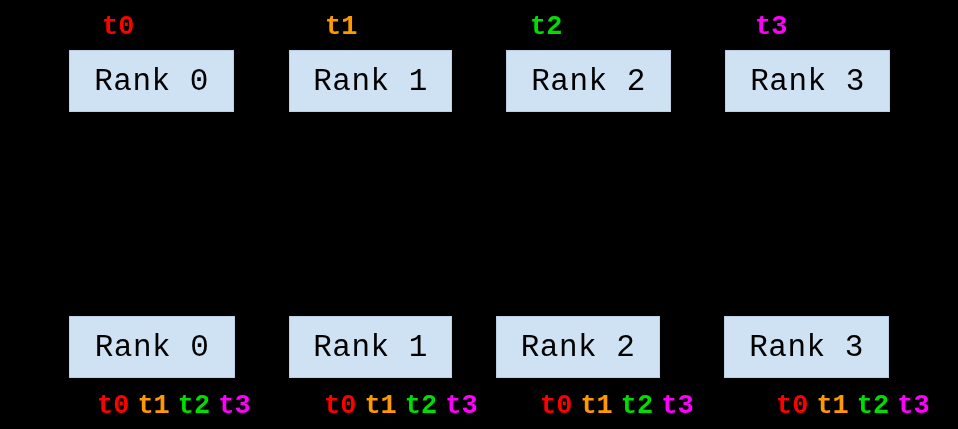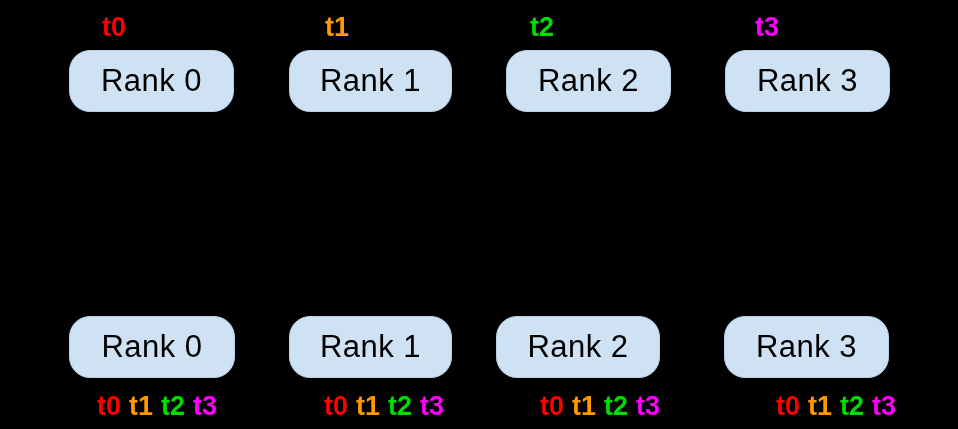--- a/index.html
+++ b/index.html
@@ -2,26 +2,26 @@
 <html><head>
 <meta charset="utf-8">
 <style>
   html, body { margin: 0; padding: 0; background: #000; }
   .stage {
     position: relative;
     width: 958px;
     height: 429px;
     overflow: hidden;
     background: #000;
-    font-family: Liberation Sans, sans-serif;
+    font-family: Liberation Mono, monospace;
   }
   .rankbox {
     position: absolute;
     height: 62px;
-    border-radius: 21px;
+    border-radius: 0;
     background: #cfe2f3;
     border: 1px solid #b9d0e4;
     box-sizing: border-box;
     display: flex;
     align-items: center;
     justify-content: center;
     font-size: 31px;
     letter-spacing: 0.5px;
     color: #000;
   }

